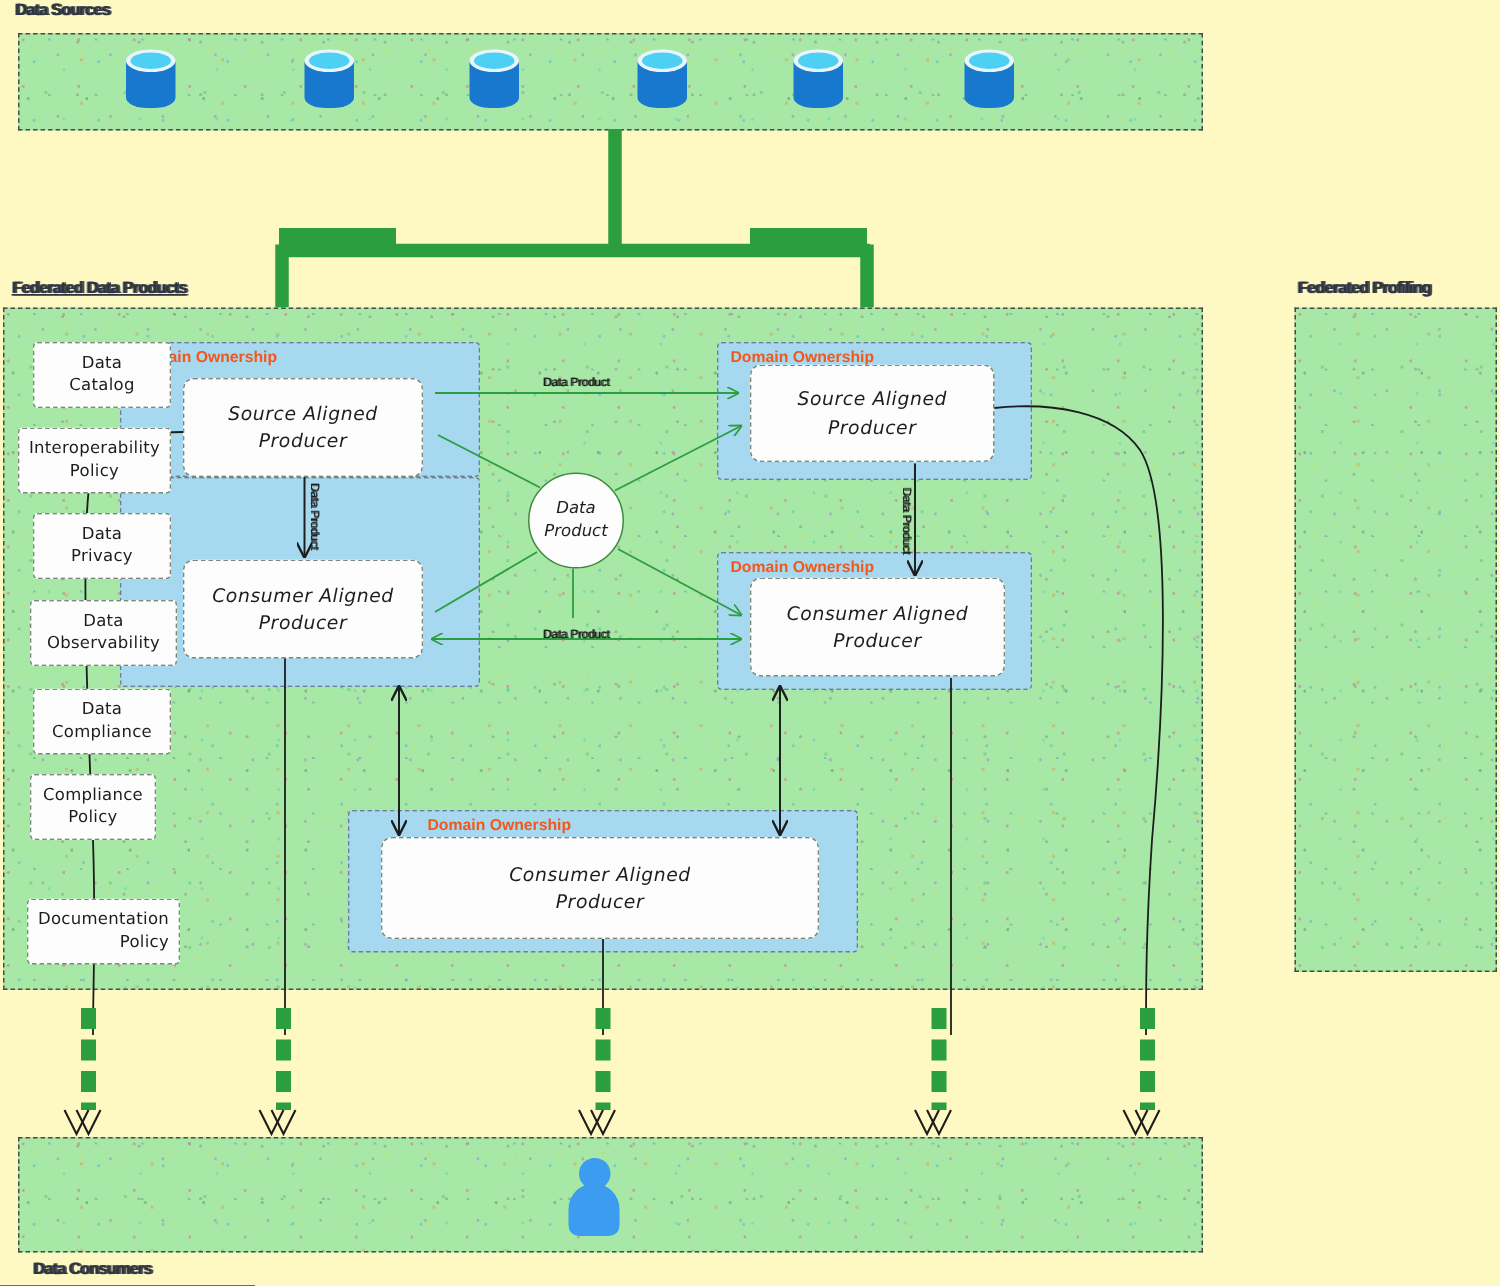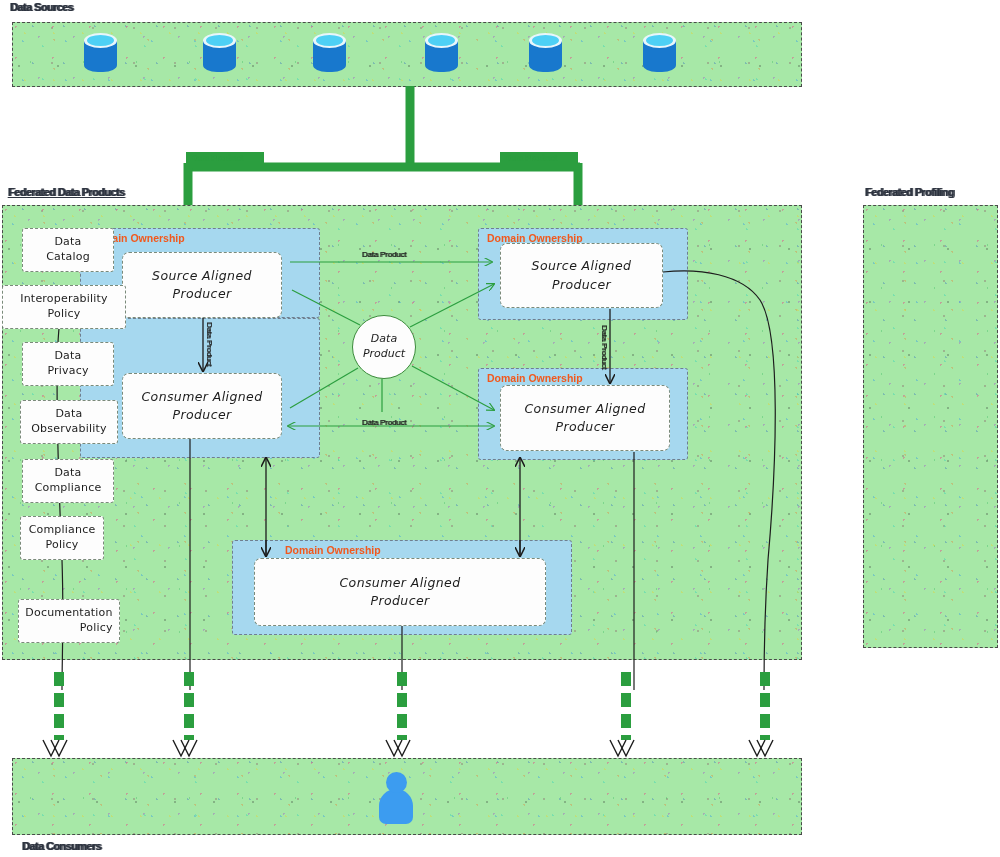--- a/index.html
+++ b/index.html
@@ -6,21 +6,21 @@
   * { box-sizing: border-box; }
   html, body {
     margin: 0; padding: 0;
     background: #000000;
     font-family: "DejaVu Sans", sans-serif;
   }
   #canvas {
     position: relative;
     width: 1000px;
     height: 857px;
-    background: #ffffff;
+    background: #fef9c3;
     overflow: hidden;
   }
 
   
   .caption {
     position: absolute;
     color: #2e3440;
     font-family: "Liberation Sans", sans-serif;
     font-size: 11px;
     font-weight: bold;
@@ -406,21 +406,21 @@
   <div id="gov">
     <div class="speckle"></div>
   </div>
 
   <div class="gov-item" style="top:228px; height:44px;">
     <div>
       <div>Data</div>
       <div>Catalog</div>
     </div>
   </div>
-  <div class="gov-item" style="top:285px; height:44px; left:2px; width:124px;">
+  <div class="gov-item" style="top:285px; height:44px; left:12px; width:102px;">
     <div>
       <div>Interoperability</div>
       <div>Policy</div>
     </div>
   </div>
   <div class="gov-item" style="top:342px; height:44px;">
     <div>
       <div>Data</div>
       <div>Privacy</div>
     </div>

